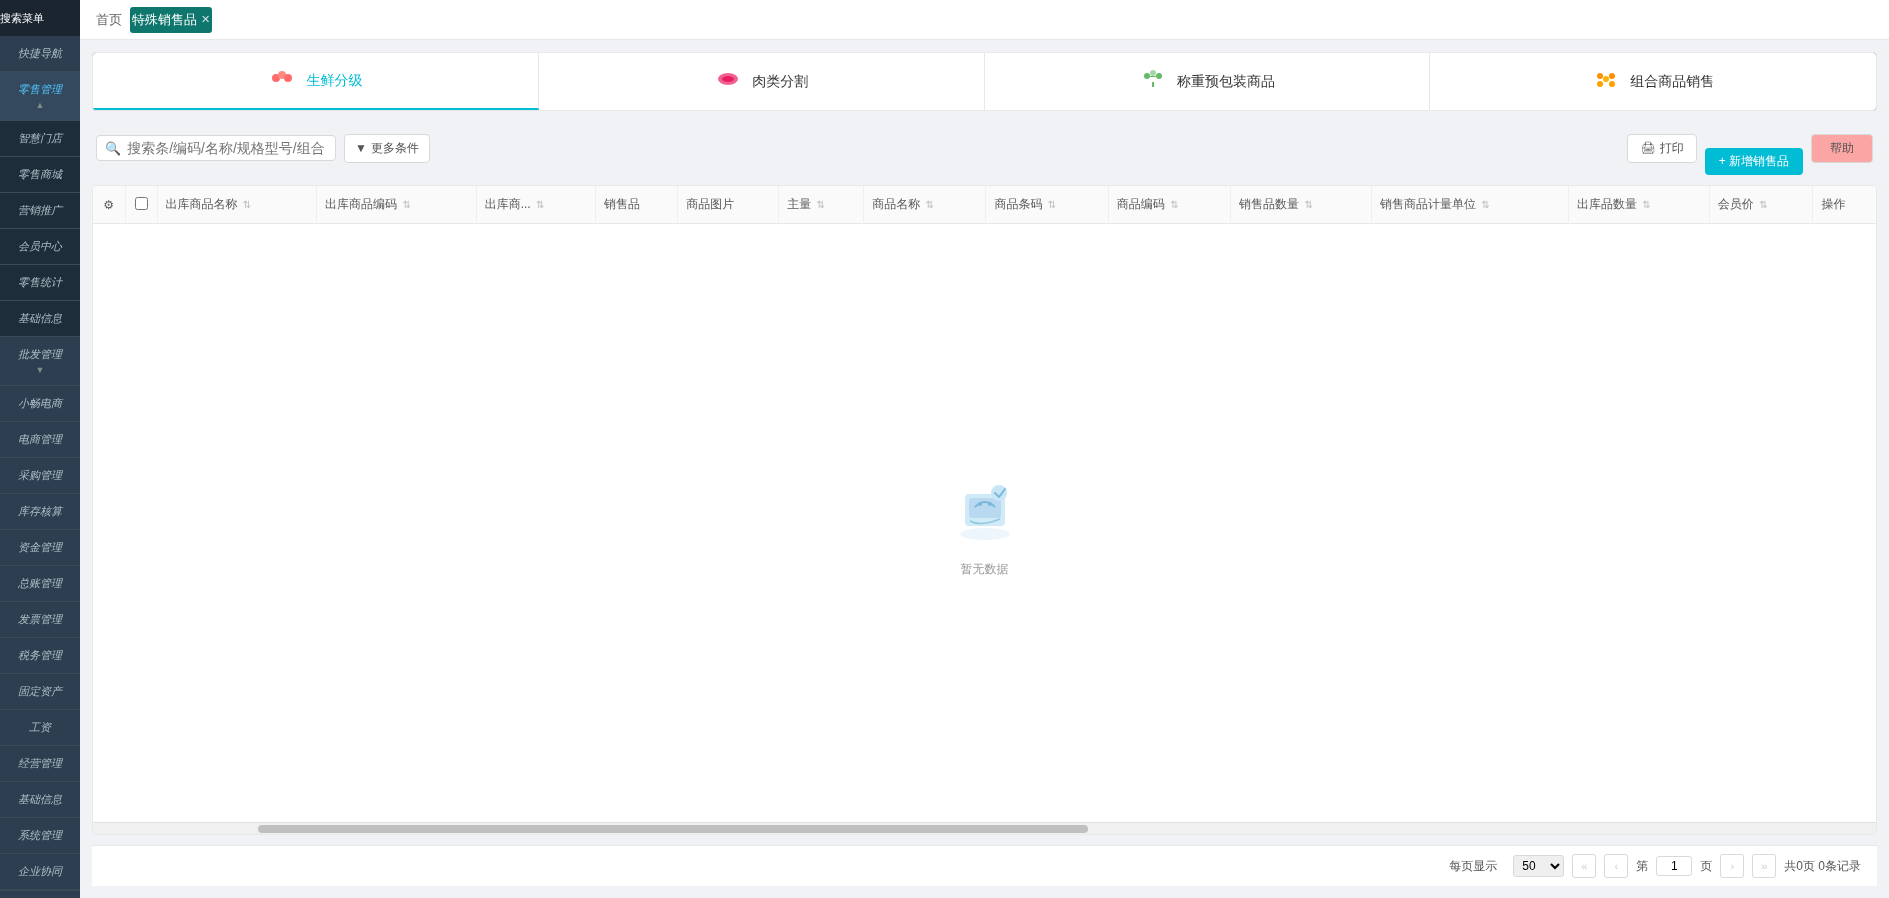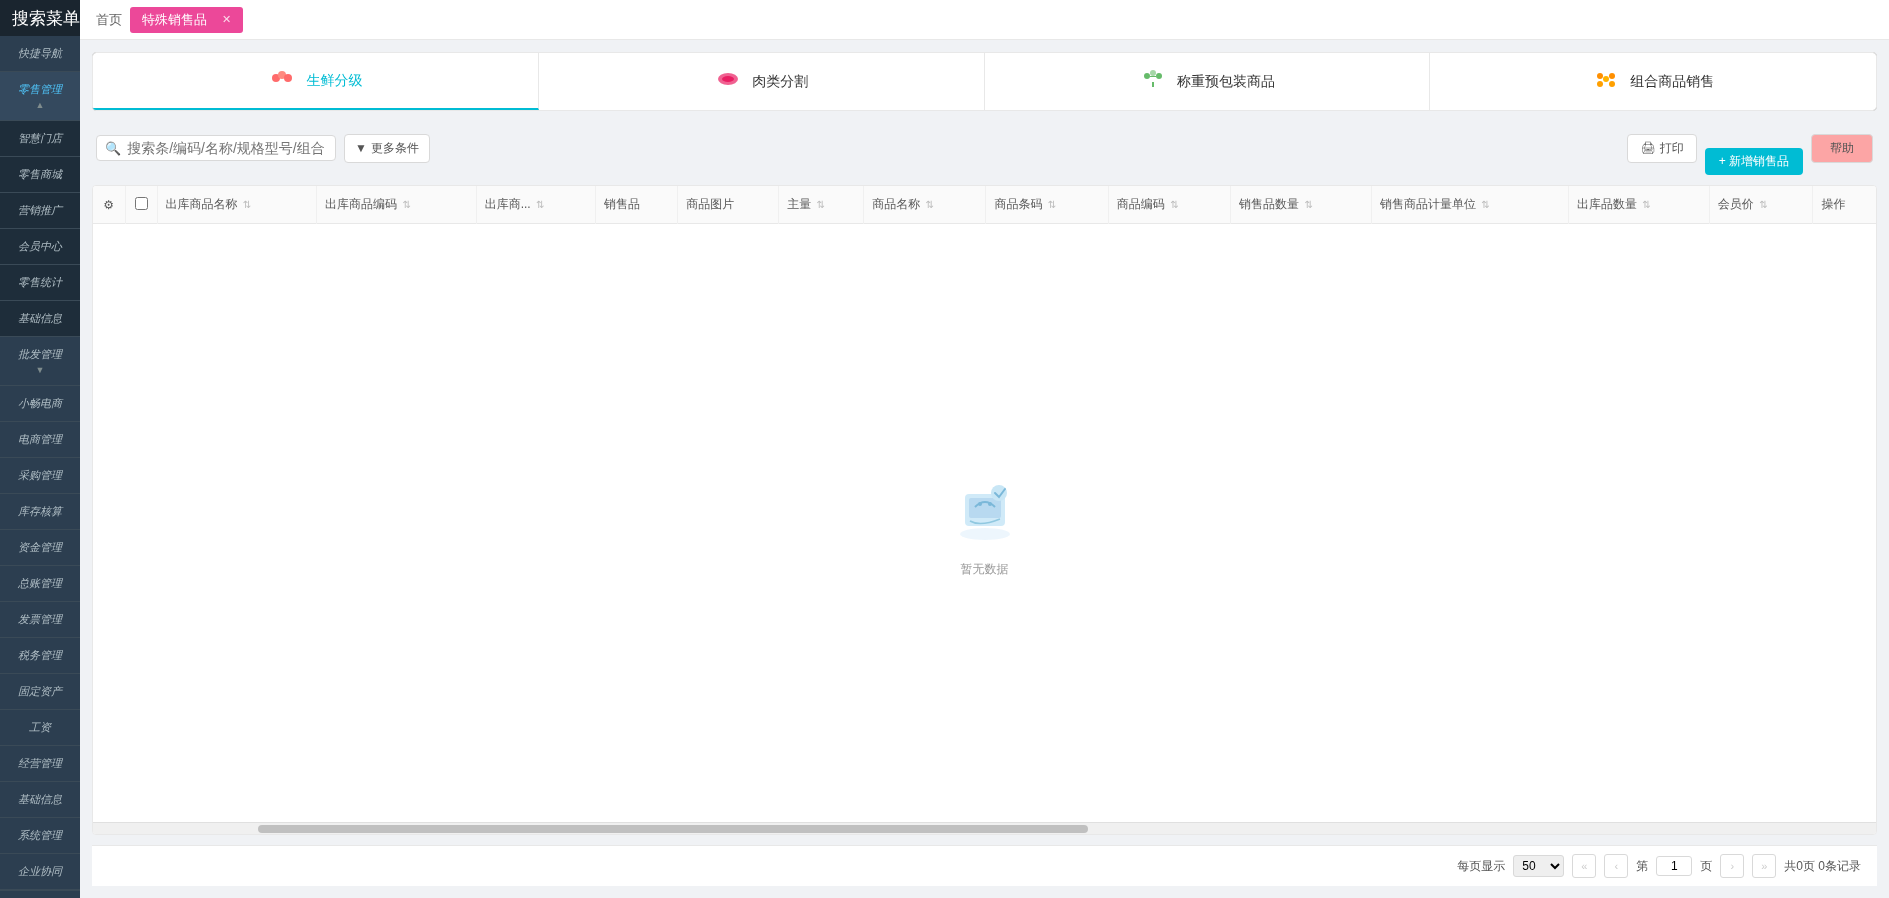--- a/index.html
+++ b/index.html
@@ -15,25 +15,25 @@
       flex-shrink: 0;
       height: 100%;
       overflow-y: auto;
       overflow-x: hidden;
     }
     .sidebar-logo {
       background: #1a252f;
       padding: 8px 0;
       text-align: center;
       color: #fff;
-      font-size: 17px;
+      font-size: 11px;
       min-height: 36px;
       display: flex;
       align-items: center;
-      justify-content: flex-end;
+      justify-content: flex-start;
     }
     .sidebar-item {
       padding: 10px 4px;
       text-align: center;
       cursor: pointer;
       color: #b0bec5;
       font-size: 11px;
       border-bottom: 1px solid #3a4a57;
       display: flex;
       flex-direction: column;
@@ -70,29 +70,29 @@
       display: flex;
       align-items: center;
       gap: 8px;
       flex-shrink: 0;
     }
     .topbar-breadcrumb {
       color: #666;
       font-size: 13px;
     }
     .topbar-tab {
-      background: #ec4899;
+      background: #0f766e;
       color: #fff;
-      padding: 4px 12px;
+      padding: 4px 2px;
       border-radius: 3px;
       font-size: 13px;
       cursor: pointer;
       display: flex;
       align-items: center;
-      gap: 15px;
+      gap: 4px;
     }
     .topbar-tab .close { color: rgba(255,255,255,0.8); font-size: 11px; cursor: pointer; }
 
     
     .content {
       flex: 1;
       display: flex;
       flex-direction: column;
       overflow: hidden;
       padding: 12px;
@@ -278,20 +278,21 @@
       gap: 8px;
       flex-shrink: 0;
       font-size: 12px;
       color: #555;
     }
     .pagination select {
       border: 1px solid #d9d9d9;
       border-radius: 3px;
       padding: 2px 4px;
       font-size: 12px;
+      margin-left: 8px;
     }
     .pagination-btn {
       width: 24px;
       height: 24px;
       border: 1px solid #d9d9d9;
       border-radius: 3px;
       background: #fff;
       cursor: pointer;
       display: flex;
       align-items: center;

